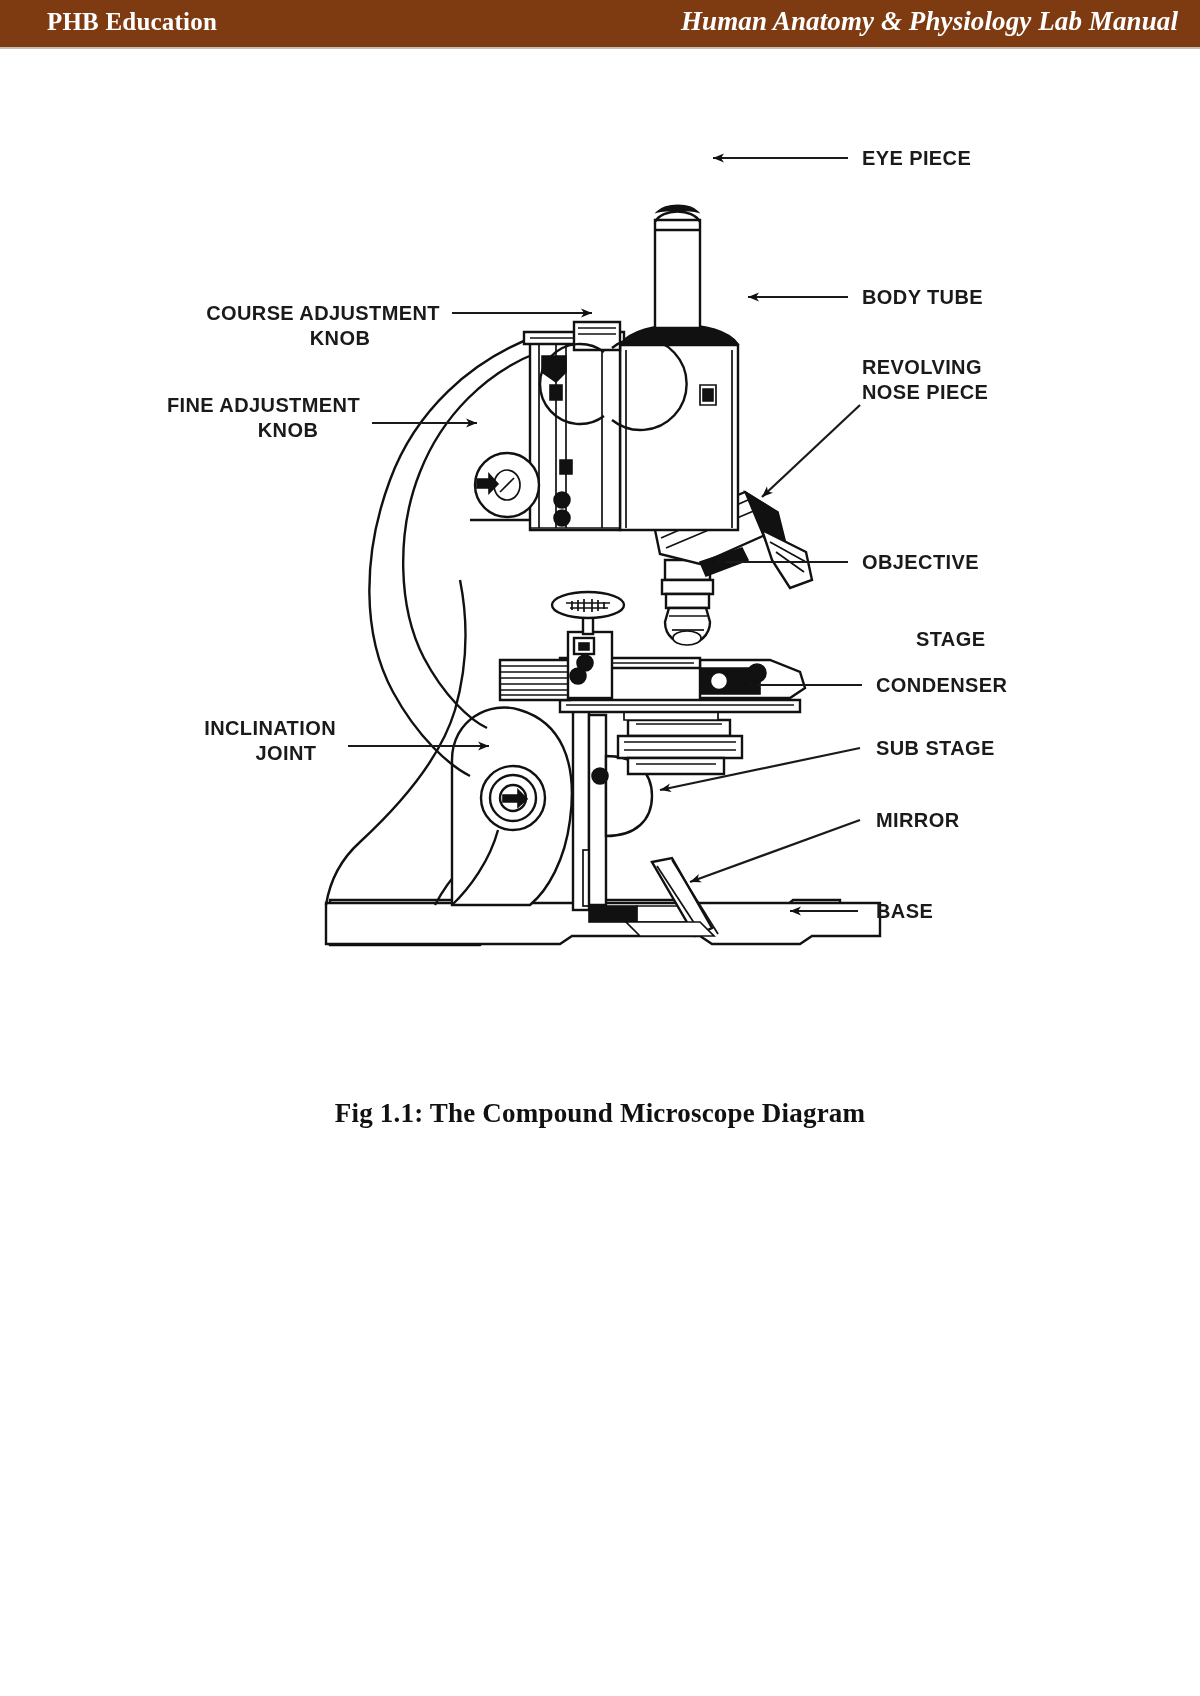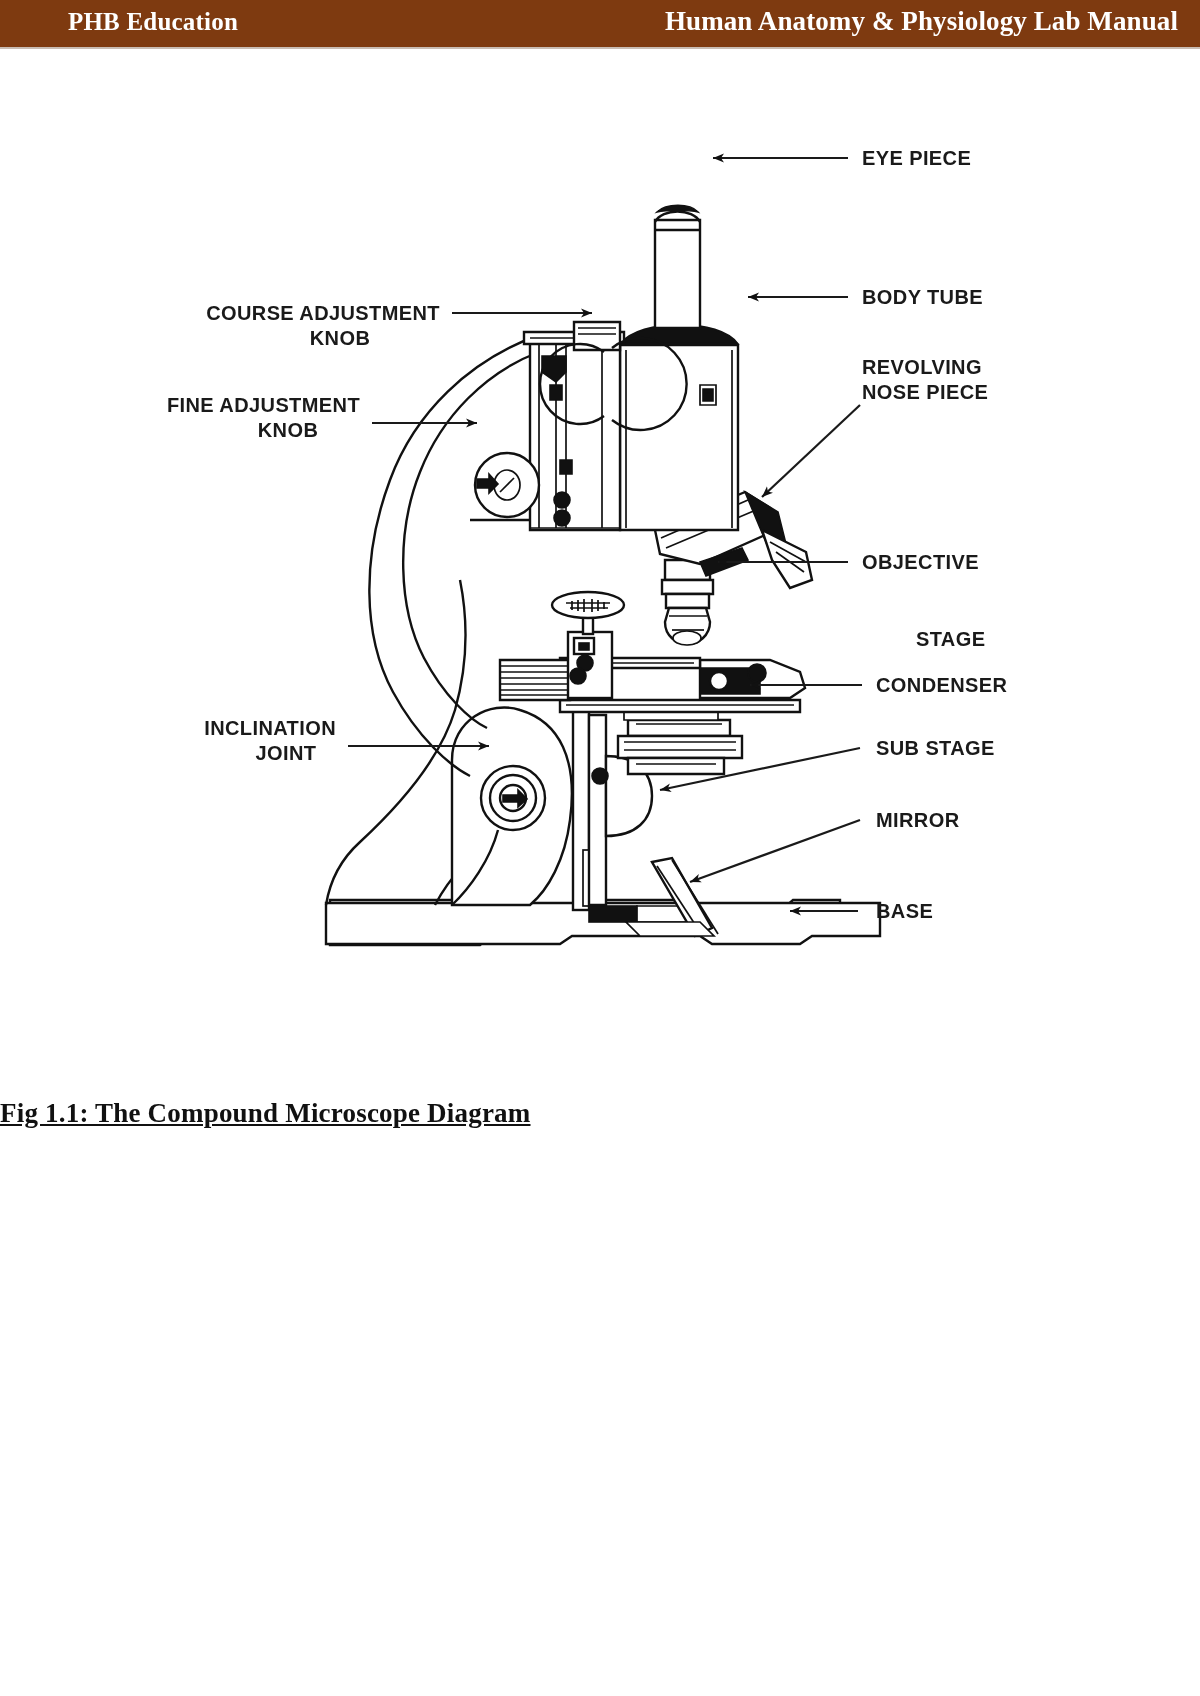--- a/index.html
+++ b/index.html
@@ -29,29 +29,29 @@
   .header-left {
     position: absolute;
     left: 47px;
     top: 8px;
     color: #ffffff;
     font-family: "Liberation Serif", "DejaVu Serif", serif;
     font-weight: bold;
     font-size: 25px;
     letter-spacing: 0.2px;
     white-space: nowrap;
-    margin-left: 21px;
   }
   .header-right {
     position: absolute;
     right: 22px;
     top: 6px;
     color: #ffffff;
     font-family: "Liberation Serif", "DejaVu Serif", serif;
     font-weight: bold;
+    font-style: italic;
     font-size: 27px;
     letter-spacing: 0.1px;
     white-space: nowrap;
   }
 
   
   .figure-area {
     position: absolute;
     left: 0;
     top: 60px;
@@ -63,27 +63,26 @@
     width: 1200px;
     height: 1030px;
   }
 
   
   .figure-caption {
     position: absolute;
     left: 0;
     top: 1098px;
     width: 1200px;
-    text-align: left;
+    text-align: center;
     font-family: "Liberation Serif", "DejaVu Serif", serif;
     font-weight: bold;
     font-size: 27px;
     color: #111111;
     letter-spacing: 0.2px;
-    text-decoration: underline;
   }
 
   
   text.lbl {
     font-family: "Liberation Sans", "DejaVu Sans", sans-serif;
     font-weight: bold;
     font-size: 20px;
     fill: #1a1a1a;
     letter-spacing: 0.4px;
   }

